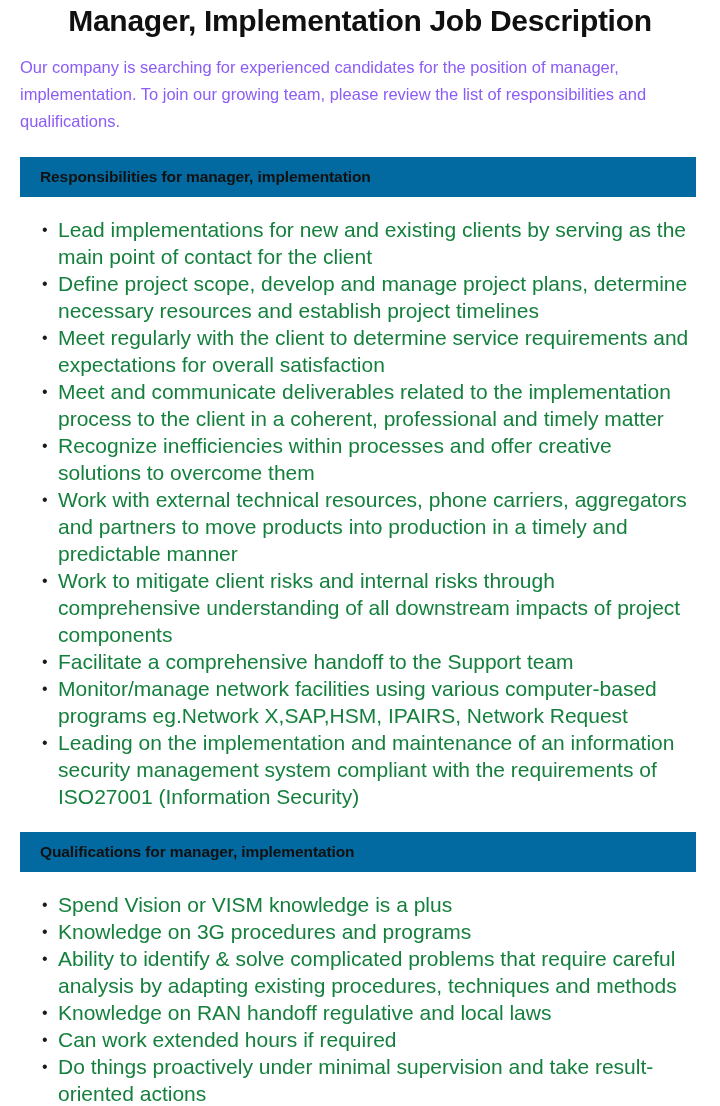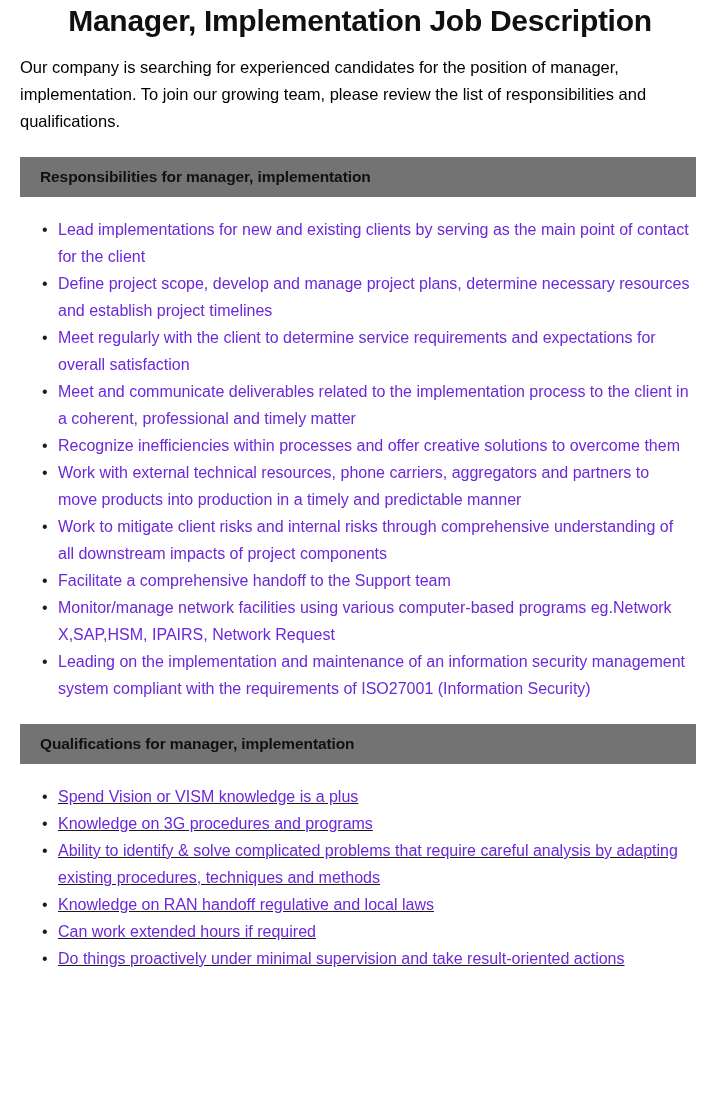--- a/index.html
+++ b/index.html
@@ -32,30 +32,30 @@
     margin: 0;
     padding: 2px 20px 0 20px;
     color: #101010;
   }
 
   .intro {
     font-size: 16.5px;
     line-height: 27px;
     margin: 14px 16px 0 0;
     padding: 0 22px 0 20px;
-    color: #000000;
+    color: #8b5cf6;
   }
 
   .section {
     margin-top: 22px;
   }
 
   .section-header {
     margin: 0 24px 0 20px;
-    background: #737373;
+    background: #0369a1;
     height: 40px;
     display: flex;
     align-items: center;
     padding-left: 20px;
     box-sizing: border-box;
   }
 
   .section-header-label {
     font-size: 15.5px;
     font-weight: bold;
@@ -68,30 +68,29 @@
     margin: 0;
     padding: 0;
   }
 
   ul.bullet-list.responsibilities {
     margin-top: 19px;
   }
 
   ul.bullet-list.qualifications {
     margin-top: 19px;
-    text-decoration: underline;
   }
 
   ul.bullet-list li {
     position: relative;
-    font-size: 16px;
+    font-size: 21px;
     line-height: 27px;
     padding-left: 58px;
     padding-right: 30px;
-    color: #6d28d9;
+    color: #15803d;
   }
 
   ul.bullet-list li::before {
     content: "\2022";
     position: absolute;
     left: 42px;
     top: 0;
     font-size: 16px;
     line-height: 27px;
     color: #1a1a1a;

